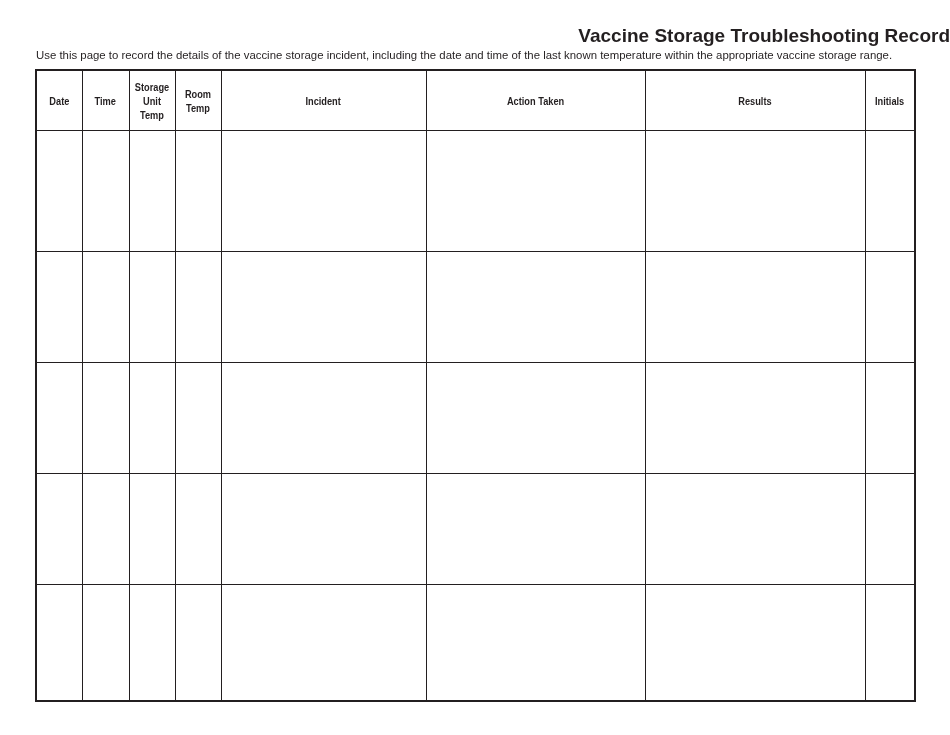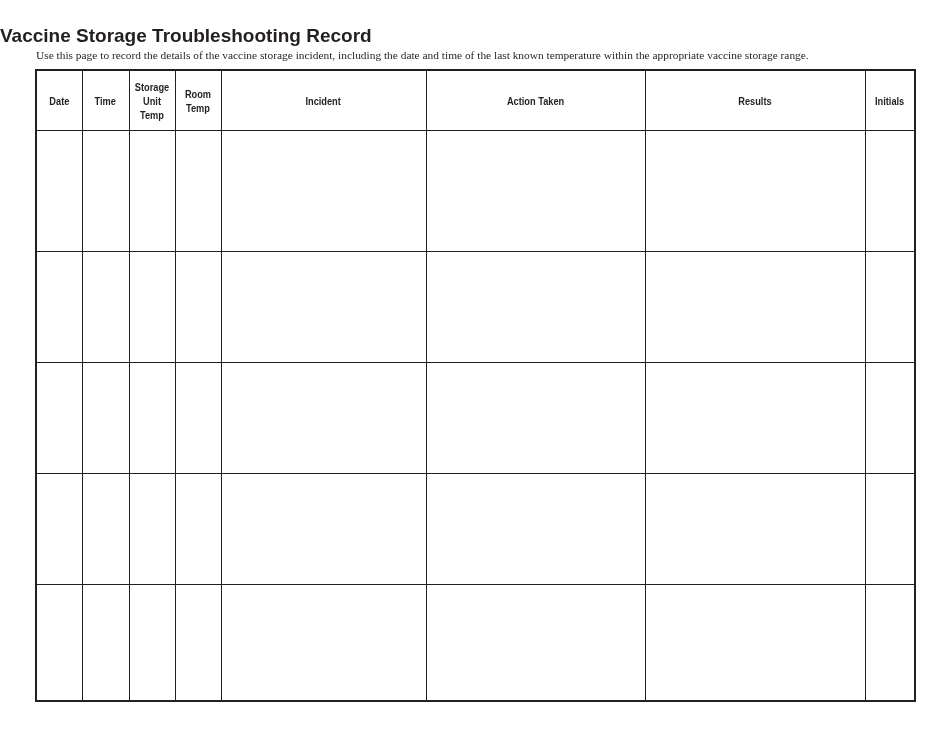--- a/index.html
+++ b/index.html
@@ -1,24 +1,24 @@
 <!DOCTYPE html>
 <html><head>
 <meta charset="utf-8">
 <style>
   html, body { margin: 0; padding: 0; background: #ffffff; }
   body { width: 950px; height: 735px; position: relative; overflow: hidden; color: #231f20; }
   .title {
-    position: absolute; left: 0; top: 25px; width: 950px; text-align: left;
+    position: absolute; left: 0; top: 25px; width: 950px; text-align: right;
     font-family: "Liberation Sans", sans-serif; font-weight: bold; font-size: 19px; color: #231f20;
     letter-spacing: 0px;
   }
   .subtitle {
     position: absolute; left: 36px; top: 49px; width: 900px;
-    font-family: Liberation Serif, serif; font-size: 11.4px; color: #231f20; white-space: nowrap;
+    font-family: Liberation Sans, sans-serif; font-size: 11.4px; color: #231f20; white-space: nowrap;
   }
   table.record {
     position: absolute; left: 35px; top: 69px;
     width: 879px; height: 632px;
     border-collapse: collapse;
     border: 2.5px solid #231f20;
     table-layout: fixed;
   }
   table.record th, table.record td {
     border: 1px solid #231f20;

